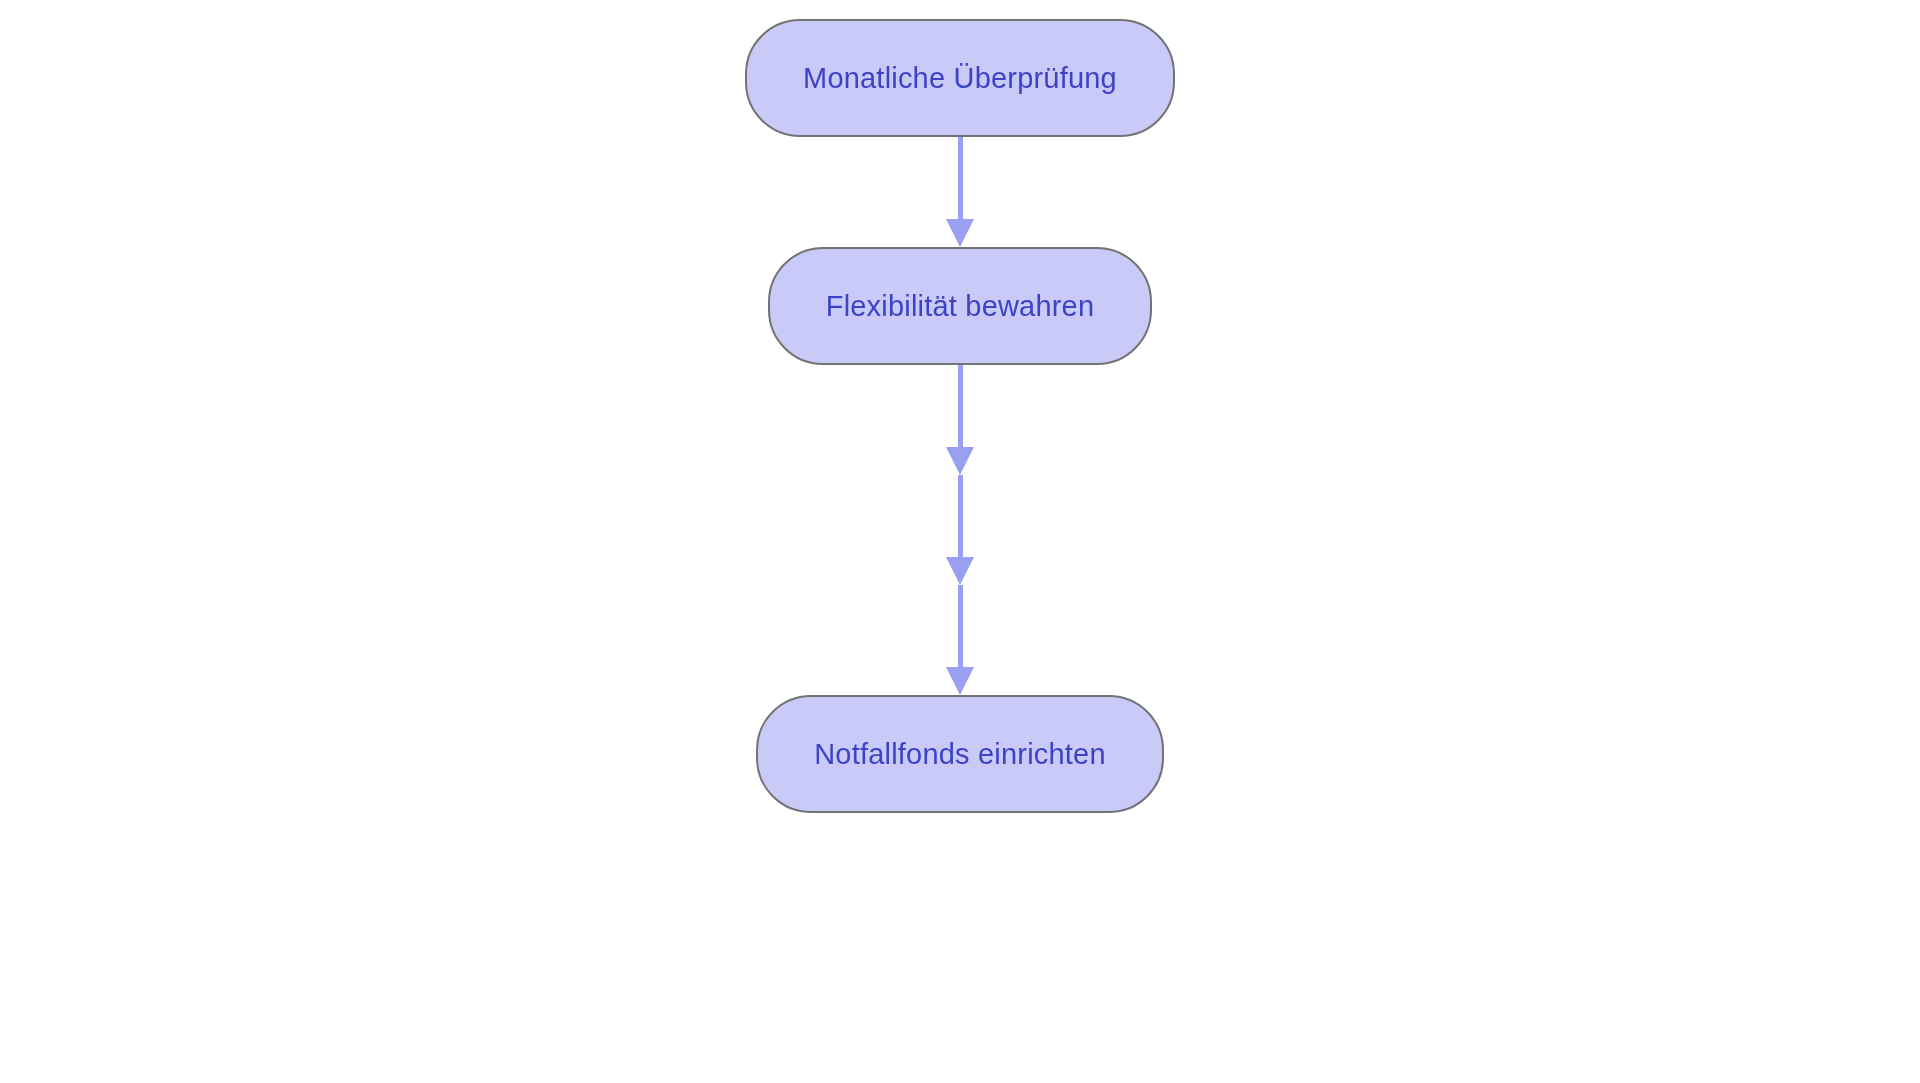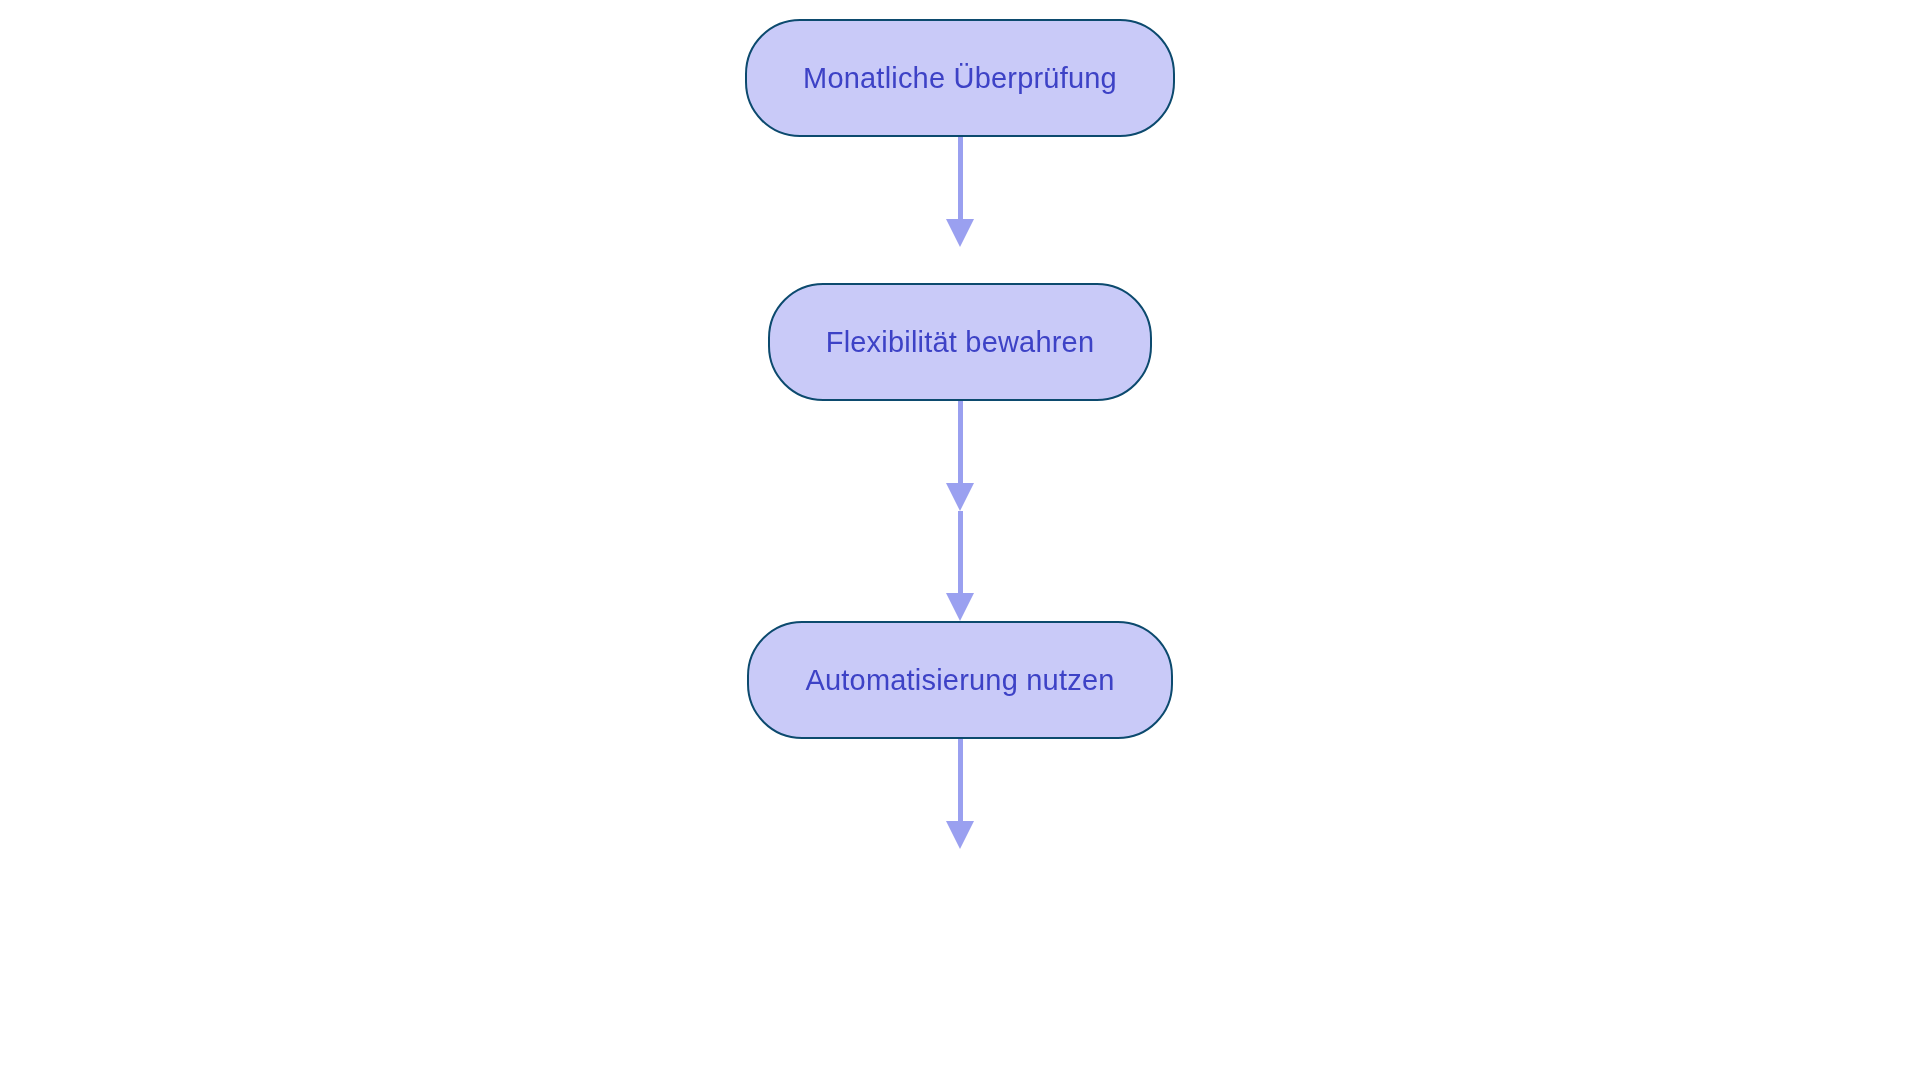--- a/index.html
+++ b/index.html
@@ -16,33 +16,33 @@
     height: 1083px;
     display: flex;
     flex-direction: column;
     align-items: center;
     padding-top: 19px;
   }
   .node {
     min-height: 118px;
     border-radius: 55px;
     background: #c9caf8;
-    border: 2px solid #0c4a6e;
+    border: 2px solid #737373;
     color: #3d42c6;
     font-size: 29px;
     letter-spacing: 0.2px;
     display: flex;
     align-items: center;
     justify-content: center;
     text-align: center;
     padding: 0 56px;
     flex: 0 0 auto;
   }
   .node-1 { min-width: 427px; }
-  .node-2 { min-width: 376px; margin-top: 36px; }
+  .node-2 { min-width: 376px; }
   .node-3 { min-width: 646px; }
   .node-4 { min-width: 423px; }
   .node-5 { min-width: 407px; }
   .arrow {
     display: flex;
     flex-direction: column;
     align-items: center;
     height: 110px;
     flex: 0 0 auto;
   }
@@ -82,23 +82,23 @@
     <div class="arrow-stem"></div>
     <div class="arrow-head"></div>
   </div>
 
 
   <div class="arrow">
     <div class="arrow-stem"></div>
     <div class="arrow-head"></div>
   </div>
 
-  <div class="node node-4">
-    <span>Automatisierung nutzen</span>
-  </div>
 
   <div class="arrow">
     <div class="arrow-stem"></div>
     <div class="arrow-head"></div>
   </div>
 
+  <div class="node node-5">
+    <span>Notfallfonds einrichten</span>
+  </div>
 
 </div>
 
 </body></html>

